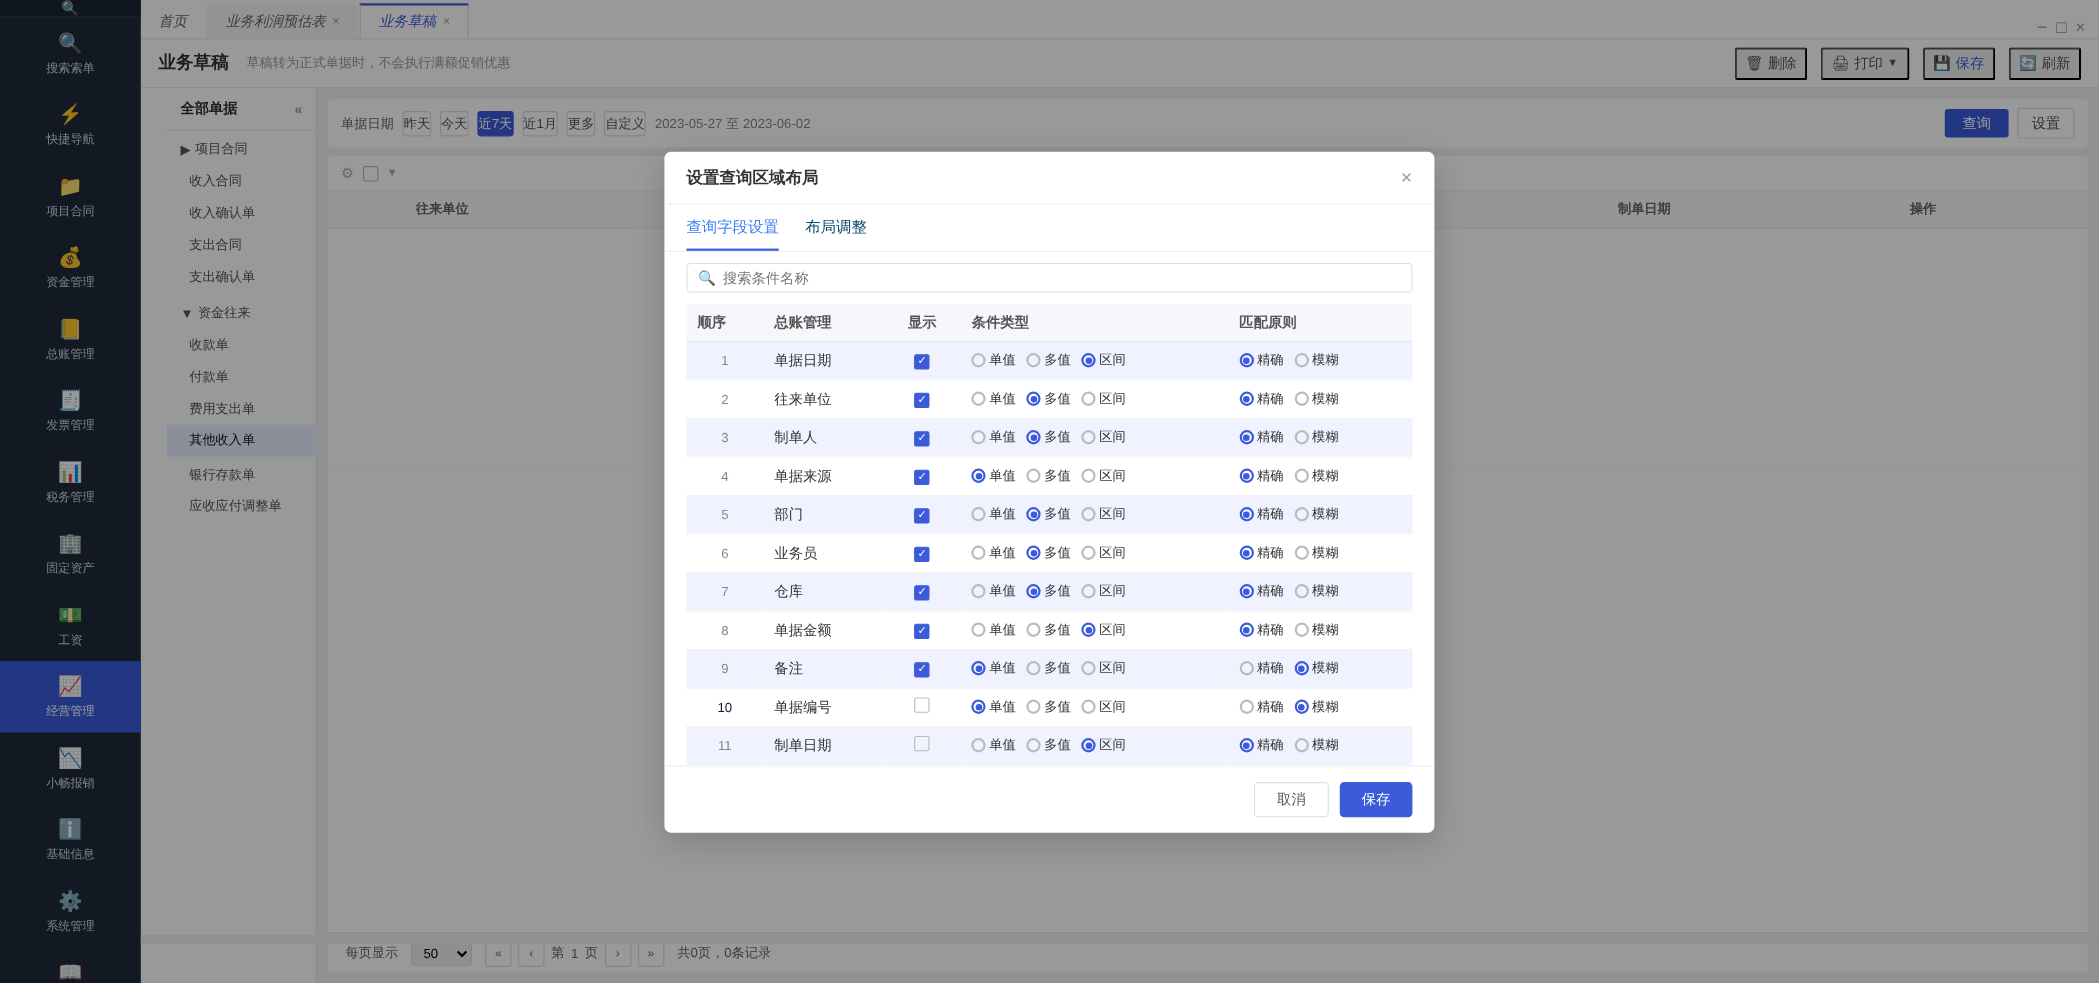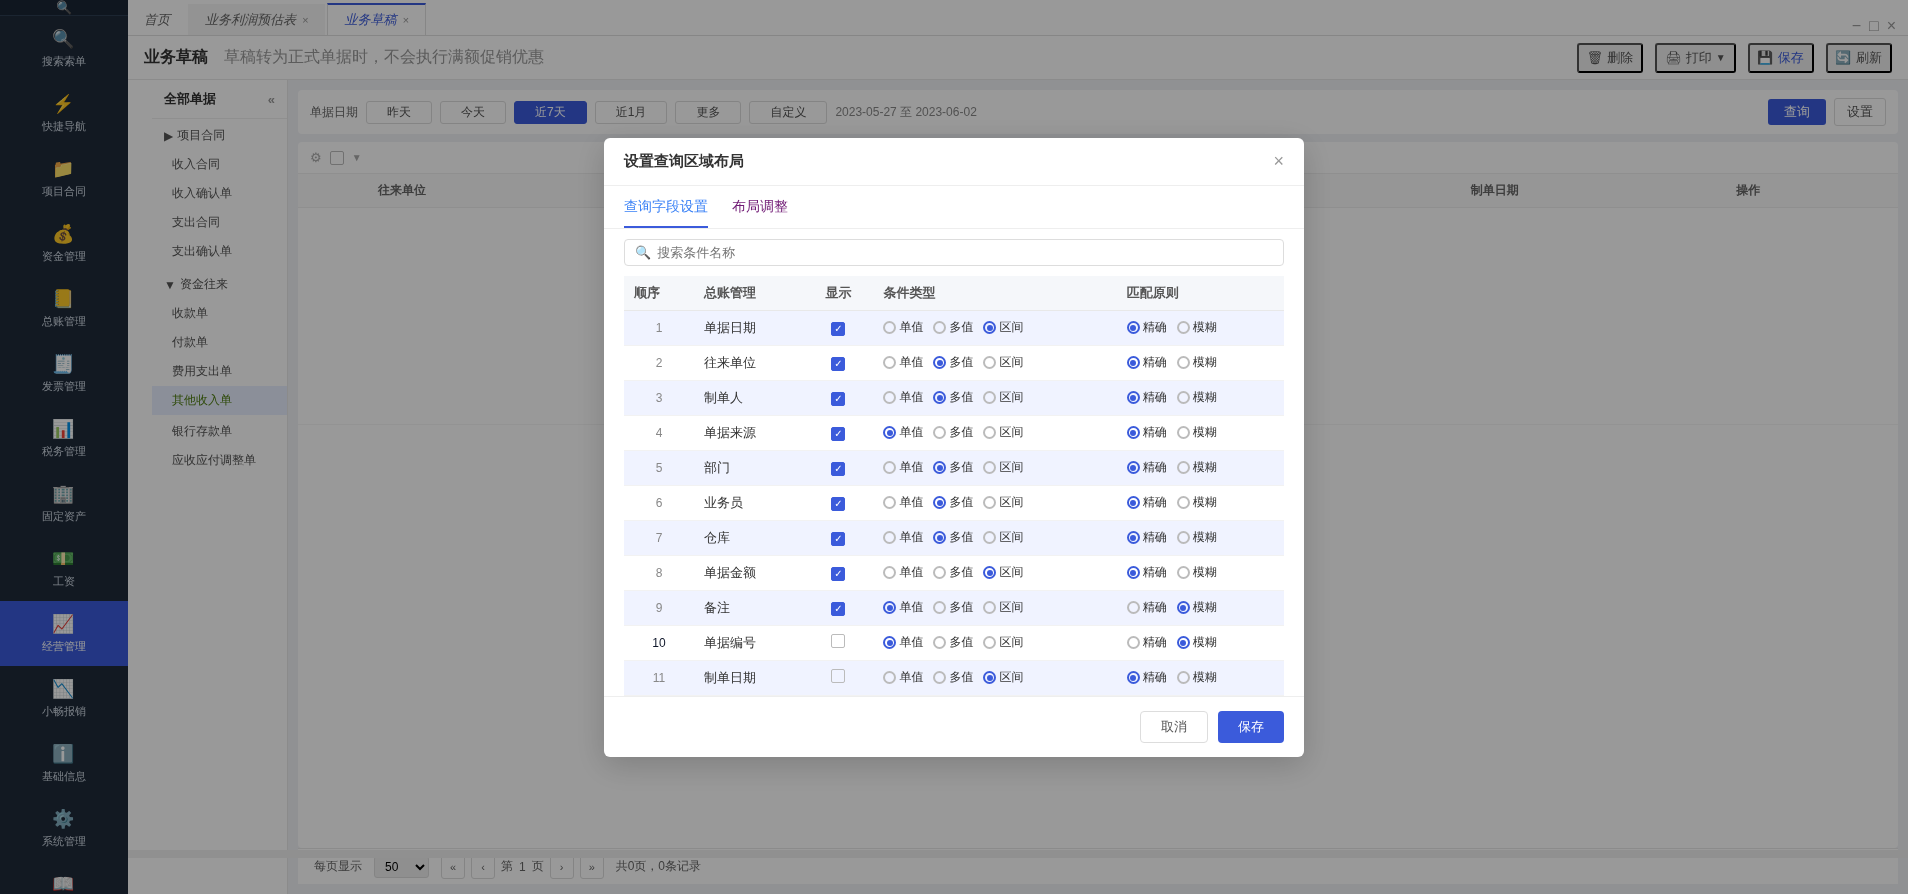--- a/index.html
+++ b/index.html
@@ -22,43 +22,43 @@
     
     .top-tabs { height: 36px; background: #fff; display: flex; align-items: flex-end; border-bottom: 1px solid #e0e0e0; padding-left: 0; }
     .tab { padding: 6px 16px; font-size: 13px; cursor: pointer; color: #666; border-top: 1px solid transparent; border-left: 1px solid transparent; border-right: 1px solid transparent; display: flex; align-items: center; gap: 6px; background: #f5f5f5; margin-right: 2px; font-style: italic; }
     .tab.active { background: #fff; border-top: 2px solid #3b5bdb; border-left: 1px solid #e0e0e0; border-right: 1px solid #e0e0e0; color: #3b5bdb; font-weight: 500; }
     .tab .close { font-size: 11px; color: #999; }
     .tab-home { background: transparent; border: none; }
 
     
     .page-header { height: 44px; background: #fff; display: flex; align-items: center; padding: 0 16px; border-bottom: 1px solid #e8e8e8; gap: 16px; }
     .page-title { font-size: 16px; font-weight: 600; color: #333; }
-    .page-subtitle { font-size: 16px; color: #999; }
+    .page-subtitle { font-size: 12px; color: #999; }
     .header-actions { margin-left: auto; display: flex; gap: 12px; align-items: center; }
     .header-btn { display: flex; align-items: center; gap: 4px; font-size: 13px; cursor: pointer; color: #555; padding: 4px 8px; border-radius: 3px; }
     .header-btn.primary { color: #3b5bdb; }
 
     
     .content-area { flex: 1; display: flex; overflow: hidden; }
 
     
     .left-panel { width: 160px; background: #fff; border-right: 1px solid #e8e8e8; overflow-y: auto; flex-shrink: 0; padding-left: 24px; }
     .left-panel-header { padding: 10px 12px; display: flex; align-items: center; justify-content: space-between; font-weight: 600; font-size: 13px; border-bottom: 1px solid #eee; }
     .left-panel-section { padding: 2px 0; }
     .left-panel-section-title { padding: 6px 12px; font-size: 12px; color: #555; cursor: pointer; display: flex; align-items: center; gap: 4px; }
     .left-panel-item { padding: 6px 12px 6px 20px; font-size: 12px; color: #555; cursor: pointer; }
-    .left-panel-item.active { background: #e8eeff; color: #4d7c0f; font-weight: 500; }
+    .left-panel-item.active { background: #e8eeff; color: #0f172a; font-weight: 500; }
 
     
     .main-content { flex: 1; display: flex; flex-direction: column; overflow: hidden; padding: 10px; }
 
     
     .filter-bar { background: #fff; padding: 8px 12px; border-radius: 4px; margin-bottom: 8px; display: flex; align-items: center; gap: 8px; flex-wrap: wrap; }
     .filter-label { font-size: 12px; color: #666; }
-    .filter-btn { padding: 2px 20px; font-size: 12px; border: 1px solid #ddd; border-radius: 3px; cursor: pointer; background: #fff; color: #555; }
+    .filter-btn { padding: 2px 0; font-size: 12px; border: 1px solid #ddd; border-radius: 3px; cursor: pointer; background: #fff; color: #555; }
     .filter-btn.active { background: #3b5bdb; color: #fff; border-color: #3b5bdb; }
     .filter-date { font-size: 12px; color: #888; }
     .filter-spacer { flex: 1; }
     .search-btn { padding: 4px 16px; background: #3b5bdb; color: #fff; border: none; border-radius: 3px; cursor: pointer; font-size: 13px; }
     .setting-btn { padding: 4px 12px; background: #fff; color: #555; border: 1px solid #ddd; border-radius: 3px; cursor: pointer; font-size: 13px; }
 
     
     .table-area { flex: 1; background: #fff; border-radius: 4px; overflow: hidden; display: flex; flex-direction: column; }
     .table-toolbar { padding: 8px 12px; display: flex; align-items: center; gap: 8px; border-bottom: 1px solid #eee; }
     .no-data { display: flex; align-items: center; justify-content: center; height: 200px; color: #999; font-size: 13px; }
@@ -75,21 +75,21 @@
     .h-scrollbar { height: 8px; background: #f0f0f0; }
 
     
     .modal-overlay { position: fixed; top: 0; left: 0; width: 100%; height: 100%; background: rgba(0,0,0,0.4); display: flex; align-items: center; justify-content: center; z-index: 1000; }
     .modal { background: #fff; border-radius: 6px; width: 700px; max-height: 640px; display: flex; flex-direction: column; box-shadow: 0 8px 32px rgba(0,0,0,0.18); }
     .modal-header { padding: 14px 20px; display: flex; align-items: center; justify-content: space-between; border-bottom: 1px solid #eee; }
     .modal-title { font-size: 15px; font-weight: 600; color: #333; }
     .modal-close { cursor: pointer; font-size: 18px; color: #999; line-height: 1; }
     .modal-body { flex: 1; overflow: hidden; display: flex; flex-direction: column; padding: 0; }
     .modal-tabs { display: flex; padding: 0 20px; border-bottom: 1px solid #eee; gap: 24px; }
-    .modal-tab { padding: 12px 0 10px; font-size: 14px; cursor: pointer; color: #701a75; border-bottom: 2px solid transparent; }
+    .modal-tab { padding: 12px 0 10px; font-size: 14px; cursor: pointer; color: #0c4a6e; border-bottom: 2px solid transparent; }
     .modal-tab.active { color: #3b82f6; border-bottom: 2px solid #3b5bdb; font-weight: 500; }
     .modal-search { padding: 10px 20px; }
     .modal-search-box { display: flex; align-items: center; gap: 6px; border: 1px solid #ddd; border-radius: 4px; padding: 5px 10px; width: 100%; }
     .modal-search-box input { border: none; outline: none; font-size: 13px; flex: 1; color: #666; }
     .modal-table-wrap { flex: 1; overflow-y: auto; padding: 0 20px; }
     .modal-table { width: 100%; border-collapse: collapse; font-size: 13px; }
     .modal-table thead th { background: #f5f7fa; padding: 8px 10px; text-align: left; color: #555; font-weight: 600; border-bottom: 1px solid #e8e8e8; position: sticky; top: 0; z-index: 1; }
     .modal-table tbody tr { border-bottom: 1px solid #f2f2f2; }
     .modal-table tbody tr:nth-child(odd) { background: #f8f9ff; }
     .modal-table tbody tr:nth-child(even) { background: #fff; }

